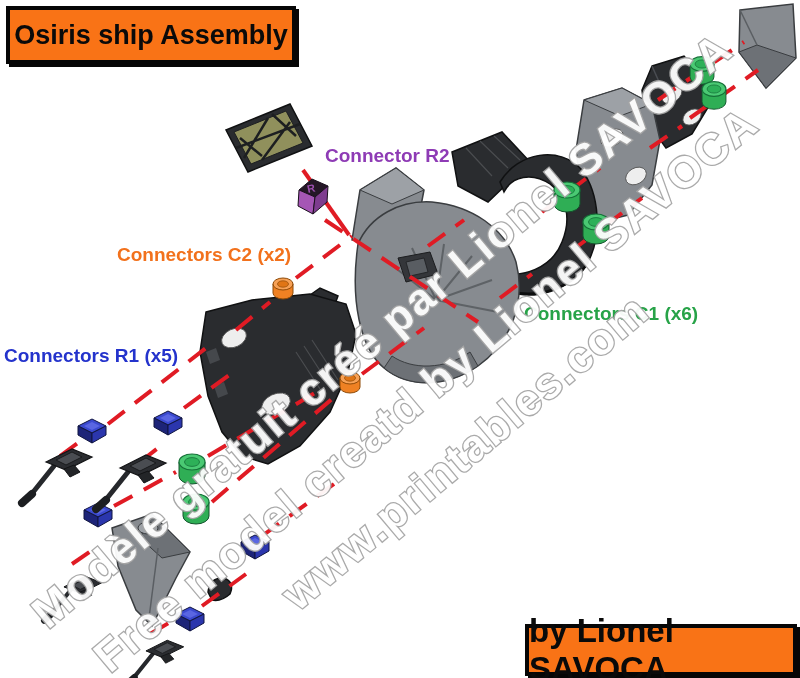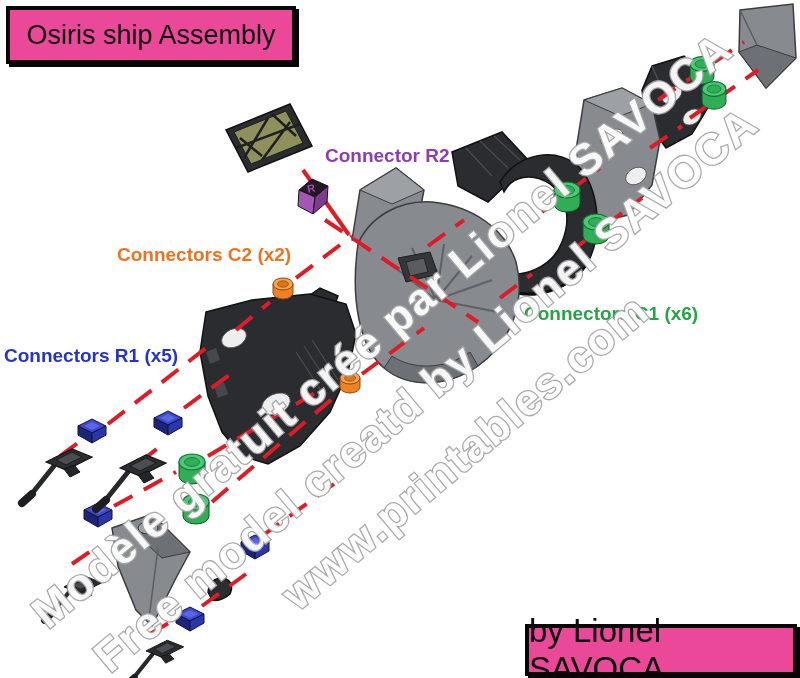--- a/index.html
+++ b/index.html
@@ -1,22 +1,22 @@
 <!DOCTYPE html>
 <html style="--red_line: #e01b24; --label_purple: #8e3bb5; --label_orange: #f2711c; --label_blue: #2433cc; --label_green: #27a348; --part_gray: #878b90; --part_dark: #2a2c2f; --conn_blue: #3b49cf; --conn_green: #2fae55; --conn_orange: #ef8123; --conn_purple: #a556b5; --grille_olive: #90905c; --watermark_stroke: #a6a6a6;"><head>
 <meta charset="utf-8">
 <style>
   html,body{margin:0;padding:0;background:#e9e9e9;font-family:"Liberation Sans",sans-serif;}
   .stage{position:relative;width:800px;height:678px;background:#ffffff;overflow:hidden;margin:0 auto;}
   .stage svg{position:absolute;left:0;top:0;}
 
   
-  .frame-box{position:absolute;background:#ec4899;border:4px solid #060606;box-shadow:3px 3px 0 #060606;
+  .frame-box{position:absolute;background:#f97316;border:4px solid #060606;box-shadow:3px 3px 0 #060606;
              display:flex;align-items:center;justify-content:center;
-             font-weight:normal;color:#0a0a0a;font-family:"Liberation Sans",sans-serif;}
+             font-weight:bold;color:#0a0a0a;font-family:"Liberation Sans",sans-serif;}
   .title-box{left:6px;top:6px;width:282px;height:50px;font-size:27px;}
   .author-box{left:525px;top:624px;width:264px;height:44px;font-size:33px;}
 
   
   .assembly-line{stroke:var(--red_line,#e01b24);stroke-width:4;fill:none;}
   .dashed{stroke-dasharray:21 13;}
   .part-label{font-weight:bold;font-size:19px;font-family:"Liberation Sans",sans-serif;}
   .lbl-r2{fill:var(--label_purple,#8e3bb5);}
   .lbl-c2{fill:var(--label_orange,#f2711c);}
   .lbl-r1{fill:var(--label_blue,#2433cc);}

